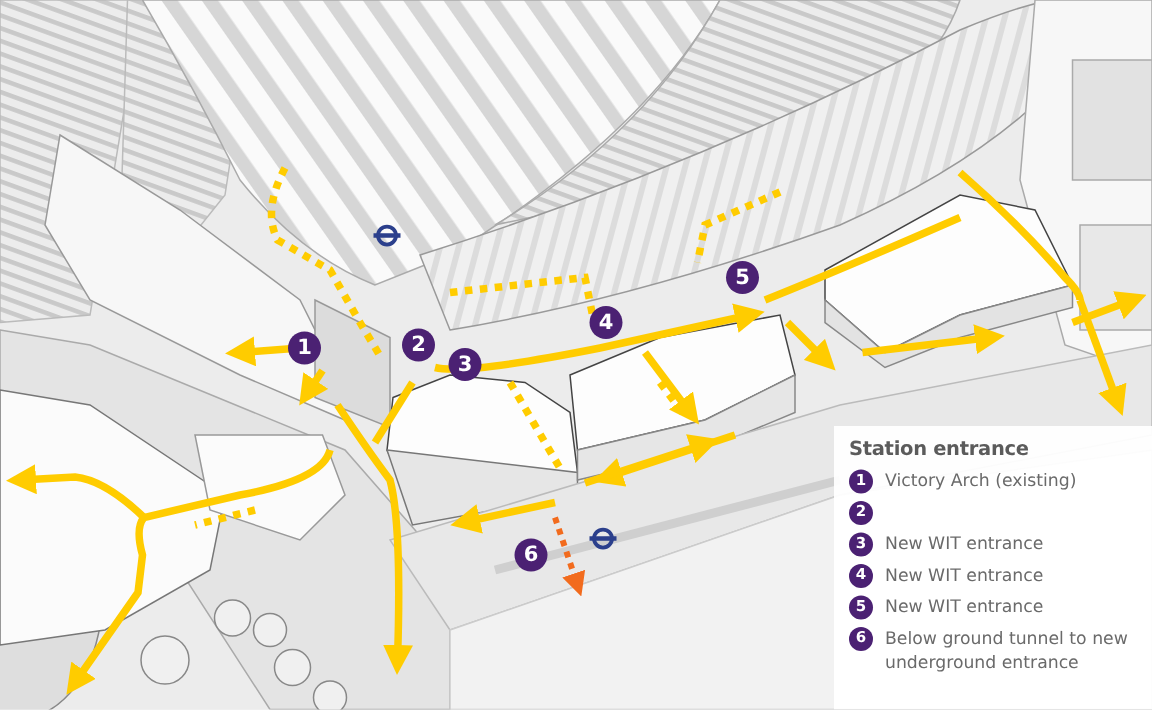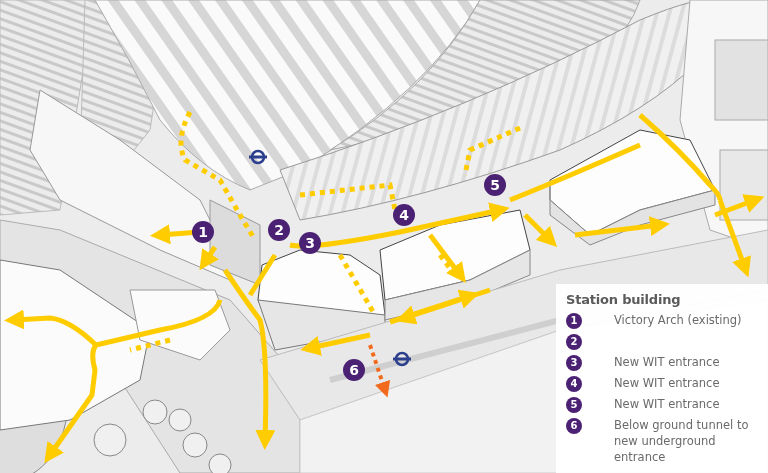--- a/index.html
+++ b/index.html
@@ -6,21 +6,21 @@
     body { width:768px; height:473px; overflow:hidden; background:#f2f2f2; font-family:"Liberation Sans", sans-serif; }
     #map { position:relative; width:768px; height:473px; overflow:hidden; background:#f4f4f4; }
     #map svg.base { position:absolute; left:0; top:0; }
     .marker { position:absolute; width:22px; height:22px; border-radius:50%; background:#4b2173; color:#fff;
       font-family:"DejaVu Sans", sans-serif; font-weight:bold; font-size:14px; line-height:22px; text-align:center; }
     .tube { position:absolute; width:20px; height:16px; }
     .legend { position:absolute; left:556px; top:284px; width:212px; height:189px; background:rgba(255,255,255,0.94); box-sizing:border-box; padding:8px 10px 0 10px; }
     .legend-title { font-family:"DejaVu Sans", sans-serif; font-weight:bold; font-size:13px; color:#5b5b5b; margin:0 0 5px 0; letter-spacing:-0.2px; }
     .legend-item { display:flex; align-items:flex-start; margin-bottom:4px; }
     .legend-num { flex:0 0 16px; width:16px; height:16px; border-radius:50%; background:#4b2173; color:#fff; font-family:"DejaVu Sans", sans-serif; font-weight:bold; font-size:10px; line-height:16px; text-align:center; margin-right:8px; margin-top:1px; }
-    .legend-text { font-family:"DejaVu Sans", sans-serif; font-size:11.5px; color:#6a6a6a; line-height:16px;margin-left:24px; }
+    .legend-text { font-family:"DejaVu Sans", sans-serif; font-size:11.5px; color:#6a6a6a; line-height:16px; }
   </style>
 </head>
 <body>
 
 <div id="map">
   <svg class="base" width="768" height="473" viewBox="0 0 768 473">
     <defs>
       <marker id="ah" markerWidth="4" markerHeight="4" refX="2" refY="2" orient="auto" markerUnits="strokeWidth">
         <path d="M0,0 L4,2 L0,4 z" fill="#ffcc00"></path>
       </marker>
@@ -134,21 +134,21 @@
   </svg>
 
   <div class="marker" style="left:192px; top:221px;">1</div>
   <div class="marker" style="left:268px; top:219px;">2</div>
   <div class="marker" style="left:299px; top:232px;">3</div>
   <div class="marker" style="left:393px; top:204px;">4</div>
   <div class="marker" style="left:484px; top:174px;">5</div>
   <div class="marker" style="left:343px; top:359px;">6</div>
 
   <div class="legend">
-    <div class="legend-title">Station building</div>
+    <div class="legend-title">Station entrance</div>
     <div class="legend-item">
       <span class="legend-num">1</span>
       <span class="legend-text">Victory Arch (existing)</span>
     </div>
     <div class="legend-item">
       <span class="legend-num">2</span>
     </div>
     <div class="legend-item">
       <span class="legend-num">3</span>
       <span class="legend-text">New WIT entrance</span>

